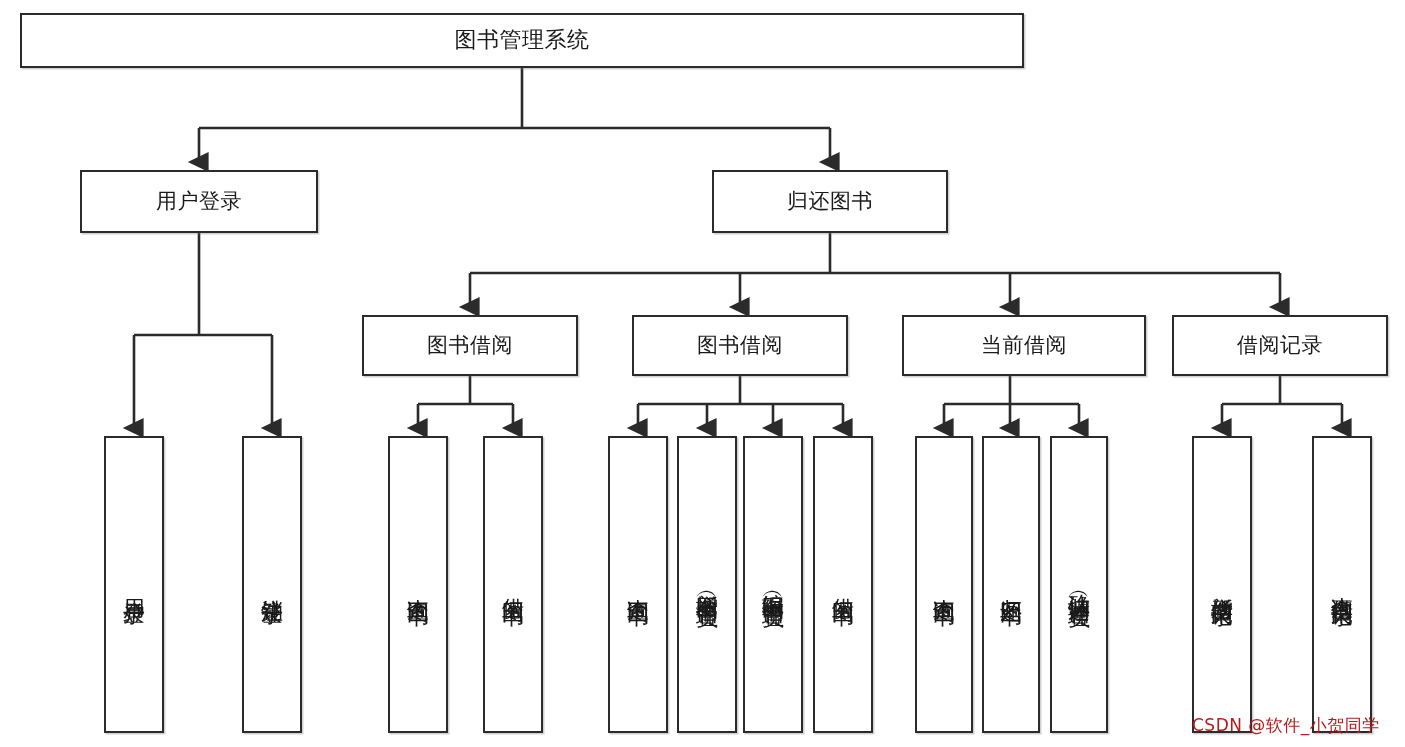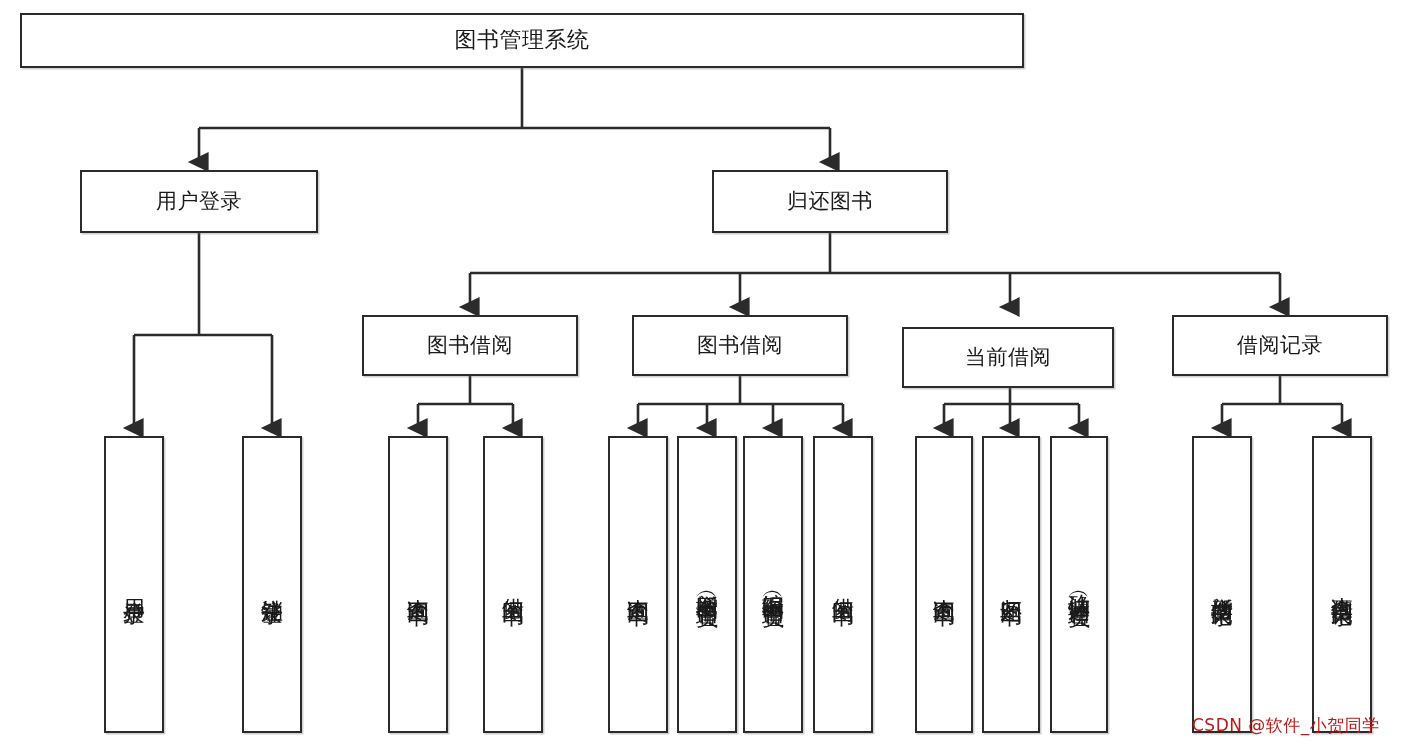--- a/index.html
+++ b/index.html
@@ -127,21 +127,21 @@
   <div class="node-box" style="left:712px; top:170px; width:236px; height:63px;">
     <span class="node-label">归还图书</span>
   </div>
 
   <div class="node-box" style="left:362px; top:315px; width:216px; height:61px;">
     <span class="node-label">图书借阅</span>
   </div>
   <div class="node-box" style="left:632px; top:315px; width:216px; height:61px;">
     <span class="node-label">图书借阅</span>
   </div>
-  <div class="node-box" style="left:902px; top:315px; width:212px; height:61px;margin-top:12px;">
+  <div class="node-box" style="left:902px; top:315px; width:244px; height:61px;">
     <span class="node-label">当前借阅</span>
   </div>
   <div class="node-box" style="left:1172px; top:315px; width:216px; height:61px;">
     <span class="node-label">借阅记录</span>
   </div>
 
   <div class="node-box vertical" style="left:104px; top:436px; width:60px; height:297px;">
     <span class="node-label">用户登录</span>
   </div>
   <div class="node-box vertical" style="left:242px; top:436px; width:60px; height:297px;">

